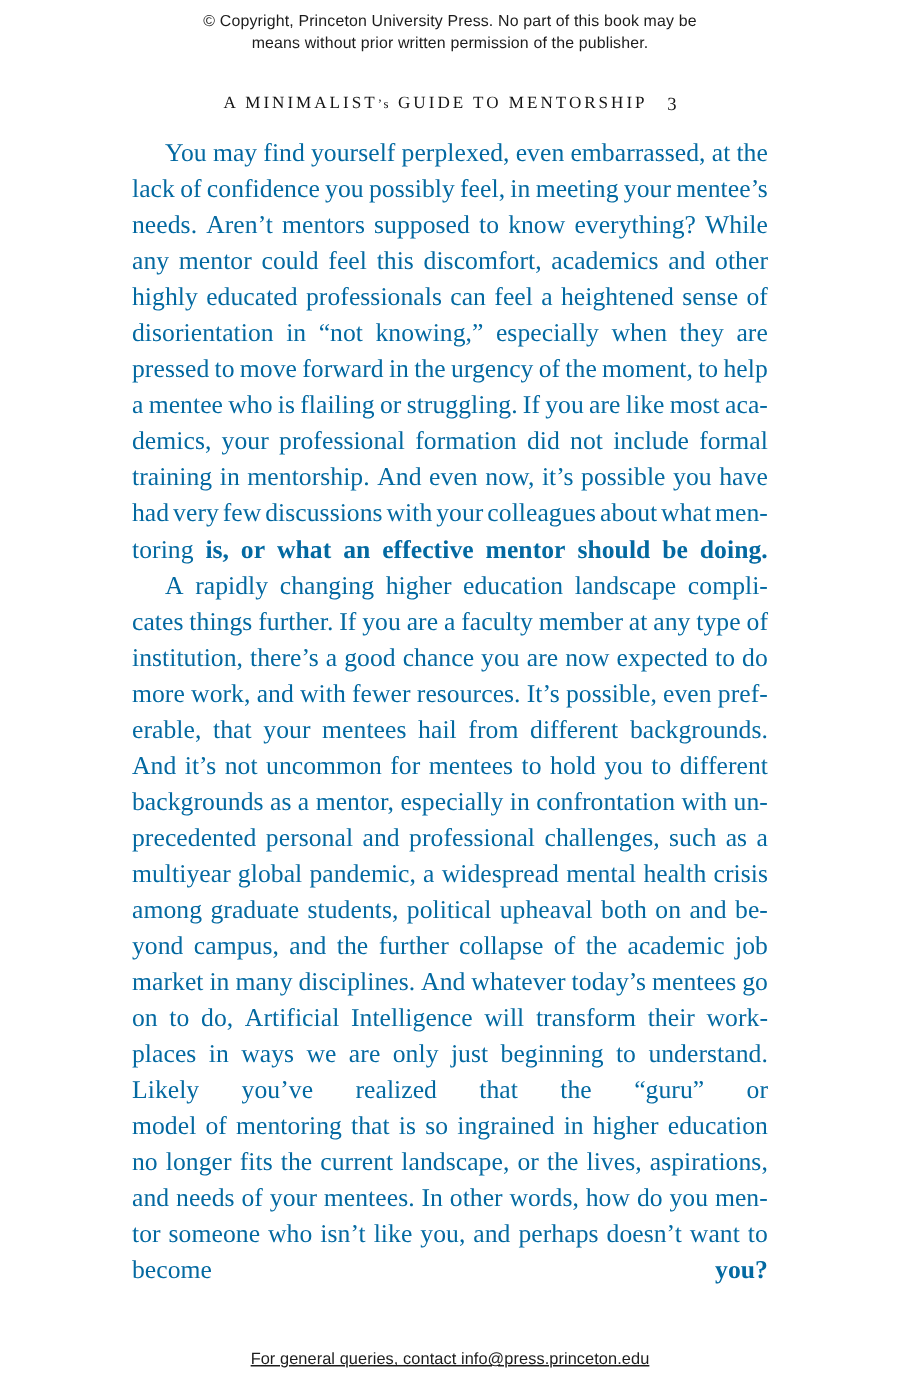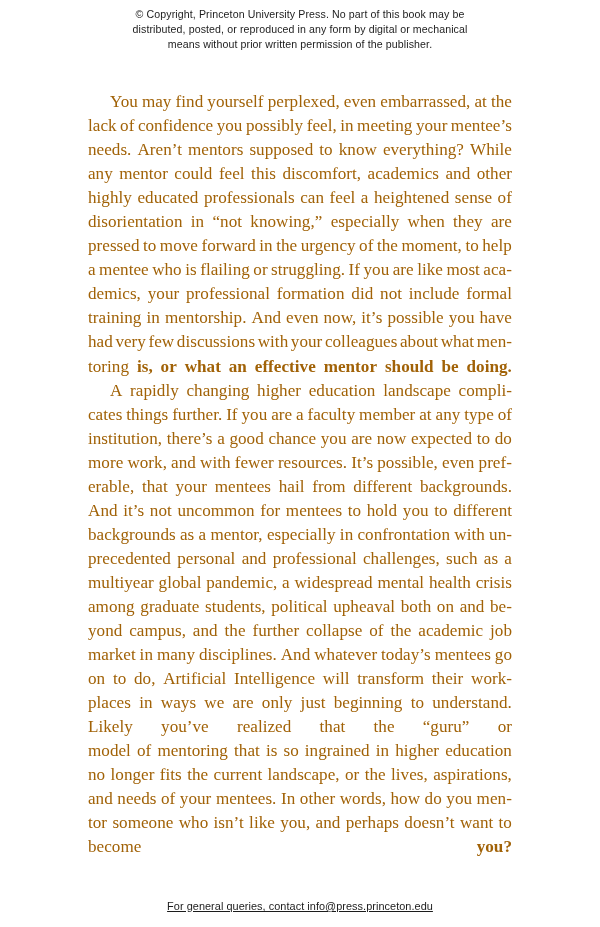--- a/index.html
+++ b/index.html
@@ -78,21 +78,21 @@
   }
   .para { margin: 0; }
 
   
   .tline {
     display: flex;
     height: 24.05px;
     align-items: baseline;
     font-size: 17.1px;
     letter-spacing: 0.002em;
-    color: #a16207;
+    color: #0369a1;
     white-space: pre;
   }
   
   .tline.just {
     justify-content: space-between;
   }
   
   .tline.last {
     justify-content: space-between;
   }
@@ -117,24 +117,26 @@
     text-decoration: underline;
   }
 </style>
 </head>
 <body>
 
 <div class="page">
 
   <div class="copyright">
     <span class="cline">© Copyright, Princeton University Press. No part of this book may be</span>
-    <span class="cline">distributed, posted, or reproduced in any form by digital or mechanical</span>
     <span class="cline">means without prior written permission of the publisher.</span>
   </div>
 
+  <div class="runhead">
+    <span class="rh-title">A MINIMALIST</span><span class="rh-poss">’s</span><span class="rh-title"> </span><span class="rh-title">GUIDE TO MENTORSHIP</span><span class="rh-page">3</span>
+  </div>
 
   <div class="body">
     <div class="para">
         <div class="tline just indent"><span class="w">You</span><span class="w">may</span><span class="w">find</span><span class="w">yourself</span><span class="w">perplexed,</span><span class="w">even</span><span class="w">embarrassed,</span><span class="w">at</span><span class="w">the</span></div>
         <div class="tline just"><span class="w">lack</span><span class="w">of</span><span class="w">confidence</span><span class="w">you</span><span class="w">possibly</span><span class="w">feel,</span><span class="w">in</span><span class="w">meeting</span><span class="w">your</span><span class="w">mentee’s</span></div>
         <div class="tline just"><span class="w">needs.</span><span class="w">Aren’t</span><span class="w">mentors</span><span class="w">supposed</span><span class="w">to</span><span class="w">know</span><span class="w">everything?</span><span class="w">While</span></div>
         <div class="tline just"><span class="w">any</span><span class="w">mentor</span><span class="w">could</span><span class="w">feel</span><span class="w">this</span><span class="w">discomfort,</span><span class="w">academics</span><span class="w">and</span><span class="w">other</span></div>
         <div class="tline just"><span class="w">highly</span><span class="w">educated</span><span class="w">professionals</span><span class="w">can</span><span class="w">feel</span><span class="w">a</span><span class="w">heightened</span><span class="w">sense</span><span class="w">of</span></div>
         <div class="tline just"><span class="w">disorientation</span><span class="w">in</span><span class="w">“not</span><span class="w">knowing,”</span><span class="w">especially</span><span class="w">when</span><span class="w">they</span><span class="w">are</span></div>
         <div class="tline just"><span class="w">pressed</span><span class="w">to</span><span class="w">move</span><span class="w">forward</span><span class="w">in</span><span class="w">the</span><span class="w">urgency</span><span class="w">of</span><span class="w">the</span><span class="w">moment,</span><span class="w">to</span><span class="w">help</span></div>

